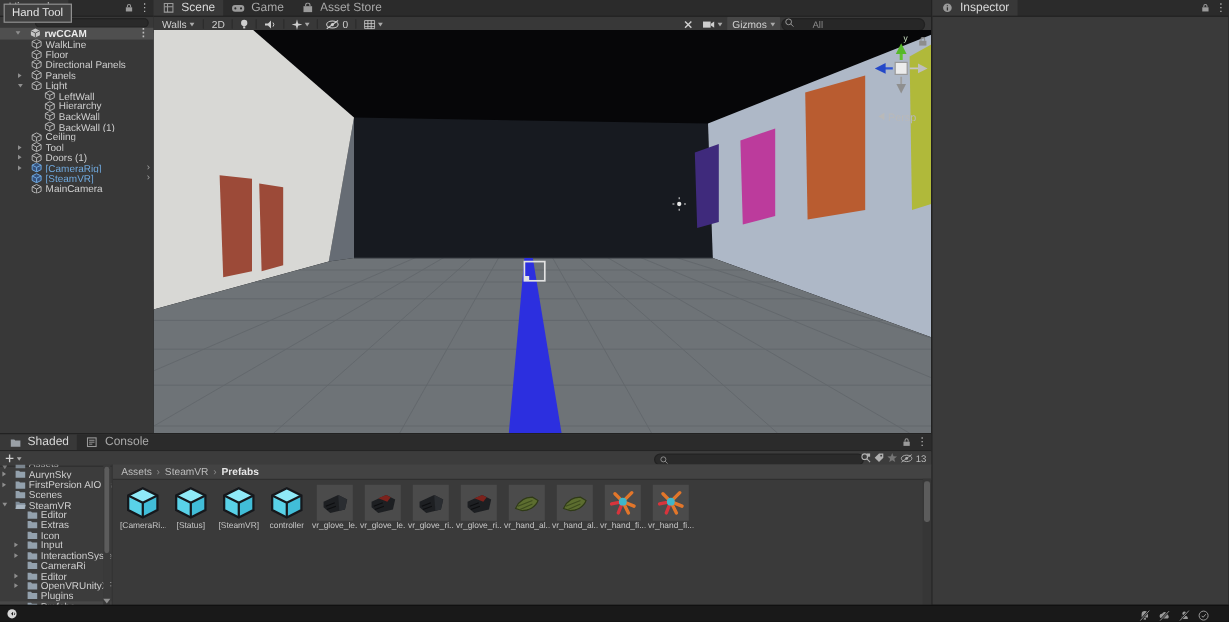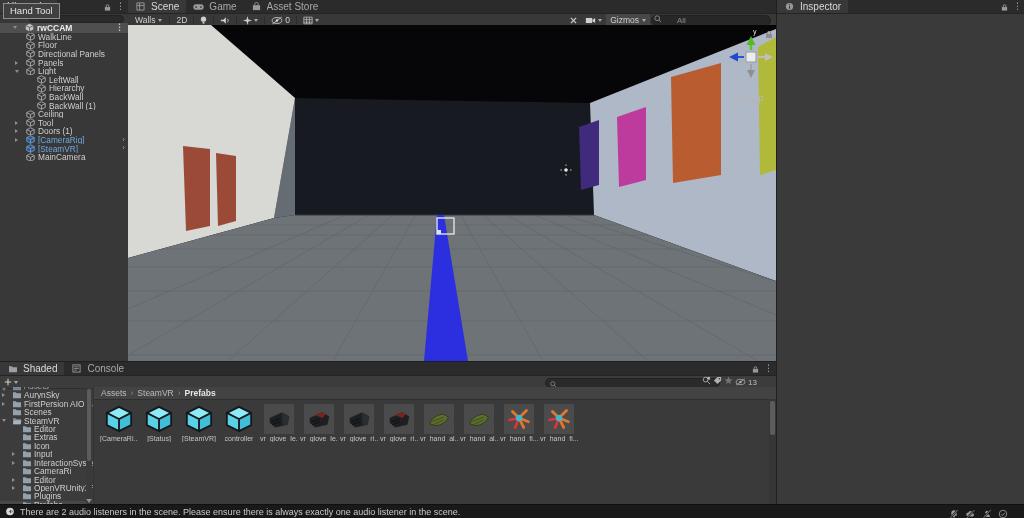--- a/index.html
+++ b/index.html
@@ -45,21 +45,21 @@
   .spacer{flex:1}
   .vsearch{display:flex;align-items:center;gap:15px;background:#272727;border:1px solid #212121;border-radius:6px;height:9px;width:114px;padding:0 2px;margin-right:2px}
   .vsearch input,.psearch input{background:none;border:none;outline:none;color:#bdbdbd;font-size:8px;width:100%;padding:0;font-family:"Liberation Sans",sans-serif}
   .vsearch input::placeholder{color:#8a8a8a}
   #viewport{position:absolute;left:0;top:25px}
   #inspector{left:776px;top:0;width:248px;height:504px;background:#3a3a3a;border-left:1px solid #1f1f1f}
   #project{left:0;top:361px;width:776px;height:143px;background:#3c3c3c;border-top:1px solid #1f1f1f}
   #p-toolbar{height:12px;background:#3c3c3c;border-bottom:1px solid #2e2e2e;position:relative;display:flex;align-items:center}
   .plusbtn{display:flex;align-items:center;gap:2px;padding:0 4px;color:#cfcfcf}
   .psearch{position:absolute;left:545px;top:1.5px;width:165px;height:8px;background:#2a2a2a;border:1px solid #222;border-radius:5px;display:flex;align-items:center;gap:3px;padding:0 4px}
-  #p-icons{position:absolute;right:19px;top:0;height:12px;display:flex;gap:2px;font-size:8px;color:#bdbdbd}
+  #p-icons{position:absolute;right:4px;top:0;height:12px;display:flex;align-items:center;gap:2px;font-size:8px;color:#bdbdbd}
   #p-body{position:absolute;top:25px;left:0;right:0;bottom:0;display:flex}
   #p-tree{width:93px;border-right:1px solid #333;position:relative;overflow:hidden}
   #p-treescroll{position:absolute;right:1px;top:0;bottom:0;width:6px;background:#3a3a3a}
   #p-treescroll .thumb{position:absolute;top:2px;left:1px;width:4px;height:72px;background:#5c5c5c;border-radius:2px}
   #p-treescroll .darr{position:absolute;bottom:2px;left:0;width:0;height:0;border-top:4px solid #8f8f8f;border-left:3px solid transparent;border-right:3px solid transparent}
   #p-content{flex:1;position:relative;background:#3a3a3a}
   #p-crumbbar{height:12px;background:#434343;border-bottom:1px solid #2f2f2f;display:flex;align-items:center;padding:0 7px;font-size:8.5px;gap:4px;color:#bdbdbd}
   .crumb{display:flex;align-items:center;gap:4px}
   .crumb::after{content:"›";color:#8b8b8b}
   .crumb.last::after{content:""}
@@ -849,21 +849,20 @@
       </div>
     </div>
   </div>
 
   <div id="statusbar" class="abs">
     <span><svg width="10" height="9" viewBox="0 0 12 10">
           <circle cx="6" cy="5" r="4.6" fill="#d8d8d8"></circle>
           <path d="M3.5 5h1.6L7 3v4L5.1 5H3.5z" fill="#1b1b1b"></path>
           <path d="M8.2 3.8a1.8 1.8 0 010 2.4" fill="none" stroke="#1b1b1b" stroke-width=".8"></path>
         </svg></span>
-    <span class="lbl">There are 2 audio listeners in the scene. Please ensure there is always exactly one audio listener in the scene.</span>
   </div>
   <div id="status-icons" class="abs">
     <span><svg width="10" height="10" viewBox="0 0 12 12">
           <path d="M6 1.5a3.2 3.2 0 013.2 3.2V8H2.8V4.7A3.2 3.2 0 016 1.5z" fill="#9a9a9a"></path>
           <rect x="4.8" y="8.5" width="2.4" height="1.5" fill="#9a9a9a"></rect>
           <path d="M1.5 11 10.5 1" stroke="#191919" stroke-width="2.2"></path>
           <path d="M1.5 11 10.5 1" stroke="#9a9a9a" stroke-width="0.9"></path>
         </svg></span>
     <span><svg width="11" height="10" viewBox="0 0 12 12">
           <path d="M3.2 9a2.4 2.4 0 01.3-4.8A3 3 0 019.2 5.5 2 2 0 019 9z" fill="#9a9a9a"></path>

